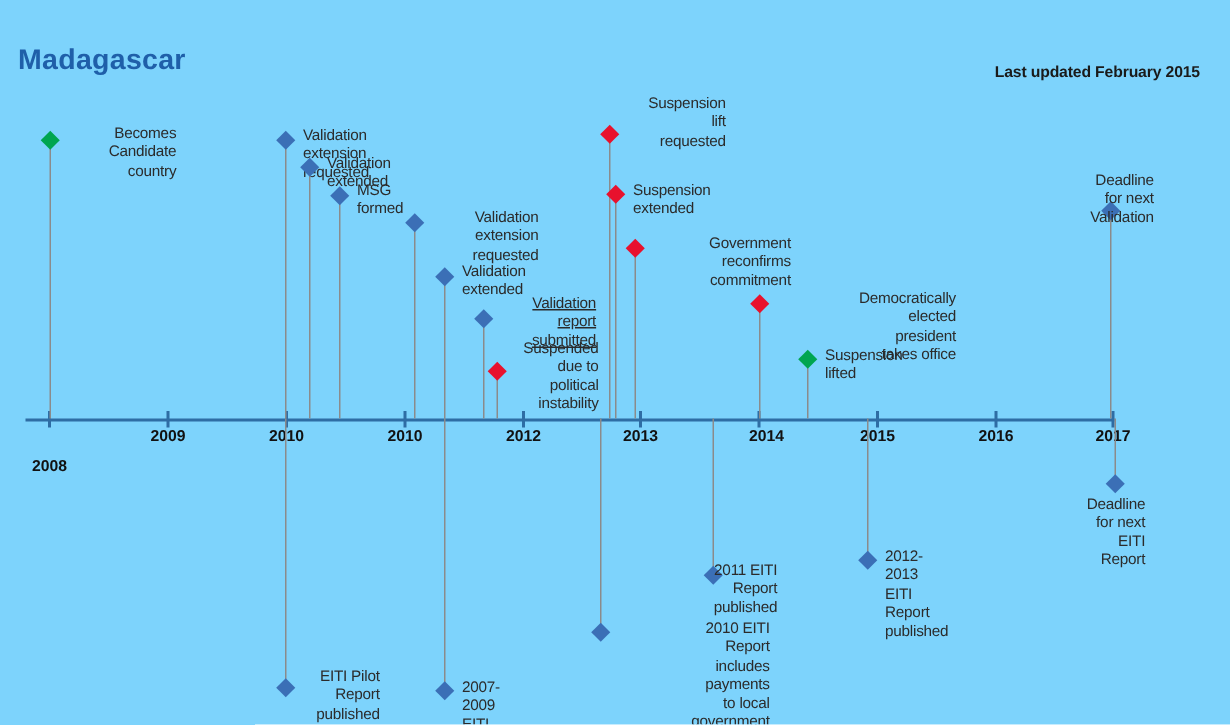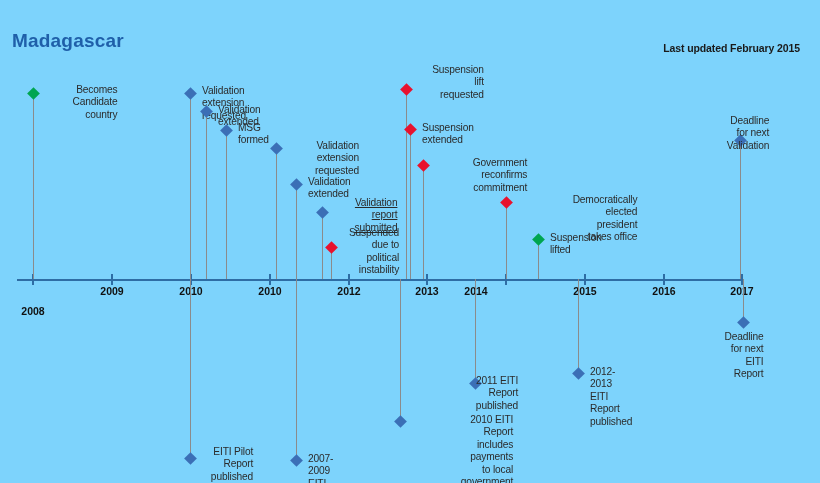--- a/index.html
+++ b/index.html
@@ -108,21 +108,21 @@
       <div class="axis-tick" style="left: 663px;"></div>
       <div class="axis-tick" style="left: 741px;"></div>
     </div>
   <div id="axis-labels">
       <div class="axis-label" style="left: 33px; margin-top: 20px;">2008</div>
       <div class="axis-label" style="left: 112px;">2009</div>
       <div class="axis-label" style="left: 191px;">2010</div>
       <div class="axis-label" style="left: 270px;">2010</div>
       <div class="axis-label" style="left: 349px;">2012</div>
       <div class="axis-label" style="left: 427px;">2013</div>
-      <div class="axis-label" style="left: 476px;">2014</div>
+      <div class="axis-label" style="left: 511px;">2014</div>
       <div class="axis-label" style="left: 585px;">2015</div>
       <div class="axis-label" style="left: 664px;">2016</div>
       <div class="axis-label" style="left: 742px;">2017</div>
     </div>
 
   <div id="events-above-layer">
       <div class="event">
         <div class="stem" style="left: 33px; top: 93px; height: 186px;"></div>
         <div class="marker green" style="left: 29px; top: 89px;"></div>
         <div class="evt-label center" style="left: 95px; top: 84px;">Becomes Candidate

